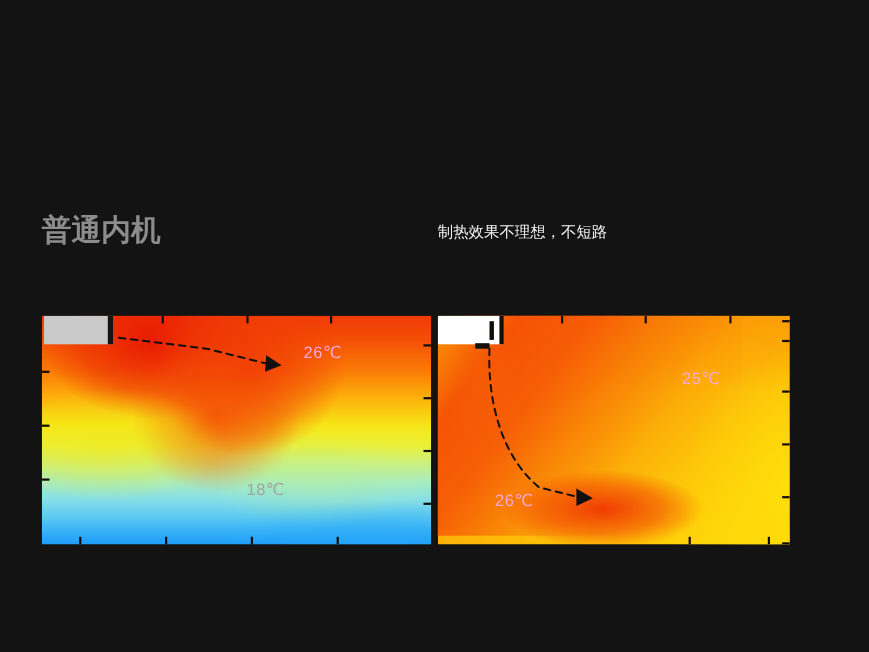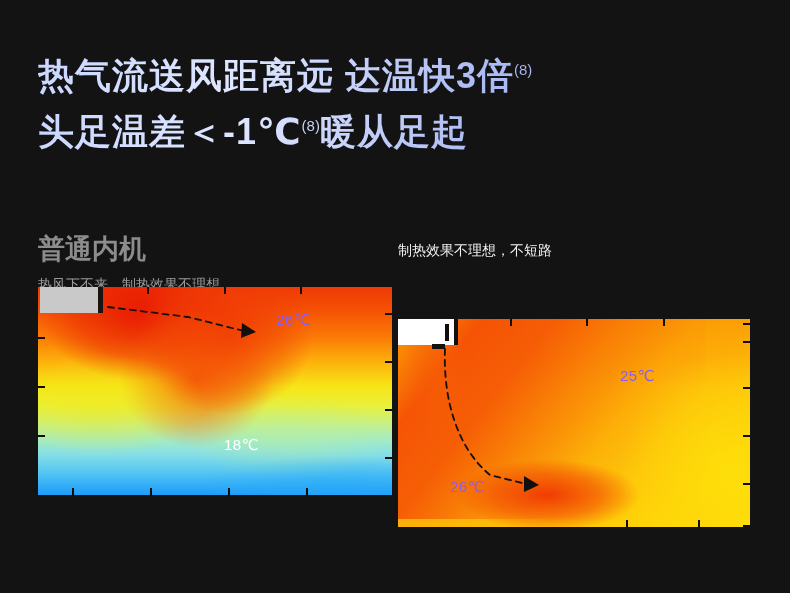--- a/index.html
+++ b/index.html
@@ -30,21 +30,21 @@
   }
   .hl-line .sup {
     font-size:15px;
     vertical-align:super;
     letter-spacing:0;
     font-weight:400;
   }
   .hl-line.l2 { margin-top:6px; }
 
   
-  .col-head { position:absolute;margin-top:40px; }
+  .col-head { position:absolute; }
   .col-head.left  { left:38px; top:192px; }
   .col-head.right { left:398px; top:192px; }
   .col-title {
     font-size:27px; font-weight:700; line-height:34px;
     white-space:nowrap;
   }
   .col-title.dim { color:#8c8c8c; }
   .col-title.bright {
     background:linear-gradient(95deg,#cdd9f7 0%,#e8eeff 45%,#a9bbf0 100%);
     -webkit-background-clip:text; background-clip:text;
@@ -55,21 +55,21 @@
   }
   .col-sub.dim { color:#9a9a9a; }
   .col-sub.bright { color:#f2f2f2; }
 
   
   .panel {
     position:absolute; top:287px; height:208px;
     overflow:hidden;
   }
   .panel.left  { left:38px;  width:354px; }
-  .panel.right { left:398px; width:352px;margin-top:32px; }
+  .panel.right { left:398px; width:320px; }
   .thermo { position:absolute; inset:0; }
   .thermo > div { position:absolute; inset:0; }
 
   
   .L-base   { background:linear-gradient(to bottom,
                  #ef3a06 0%, #f44e05 10%, #fa7a06 24%, #fdb10b 36%,
                  #f7e617 48%, #e9f03a 57%, #c6f08a 66%, #a6ecc2 73%,
                  #88e0e6 80%, #56c6f2 89%, #2aa7f8 97%, #1f9df9 100%); }
   .L-blobA  { background:radial-gradient(ellipse 130px 92px at 100px 24px,
                  rgba(232,25,3,.95) 0%, rgba(235,40,4,.55) 48%, rgba(235,40,4,0) 76%); }
@@ -112,51 +112,46 @@
   .ac.white { left:0px;  top:0px;  width:60px; height:26px;
               background:#ffffff; border-right:4px solid #15100c; }
   .ac-slot  { position:absolute; right:5px; top:5px; width:4px; height:17px;
               background:#120d09; }
   .ac-tab   { position:absolute; left:34px; bottom:-4px; width:13px; height:5px;
               background:#15100c; }
 
   
   .temp {
     position:absolute; font-size:15px; font-weight:400;
-    color:#8b5cf6; letter-spacing:.5px; white-space:nowrap;
-  }
-  .temp.cool { color:#ffffff; }
+    color:#f9a8d4; letter-spacing:.5px; white-space:nowrap;
+  }
+  .temp.cool { color:#a3a3a3; }
 
   
   .arrow-svg { position:absolute; inset:0; overflow:visible; }
 
   
   .tick { position:absolute; background:#120c08; }
   .tick.v { width:2px; height:7px; }
   .tick.h { width:7px; height:2px; }
 
   
   .footnote {
     position:absolute; left:40px; top:518px;
     font-size:12.5px; color:#9b9b9b; letter-spacing:.3px; white-space:nowrap;
   }
 </style>
 </head>
 <body>
 
 <div id="stage">
 
-  <div class="headline">
-    <div class="hl-line l1"><span>热气流送风距离远 达温快3倍</span><span class="sup">(8)</span></div>
-    <div class="hl-line l2"><span>头足温差＜-1℃</span><span class="sup">(8)</span><span>暖从足起</span></div>
-  </div>
 
   <div class="col-head left">
     <div class="col-title dim">普通内机</div>
-    <div class="col-sub dim">热风下不来，制热效果不理想</div>
   </div>
 
   <div class="col-head right">
     <div class="col-sub bright">制热效果不理想，不短路</div>
   </div>
 
   <div class="panel left">
     <div class="thermo">
       <div class="L-base"></div>
       <div class="L-blobA"></div>

